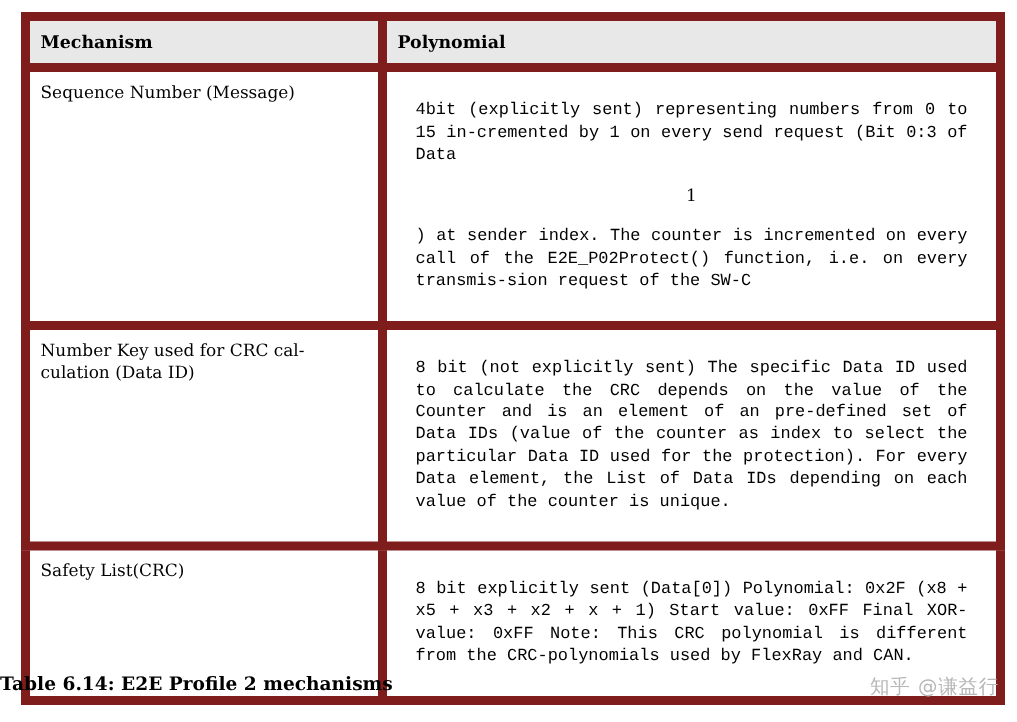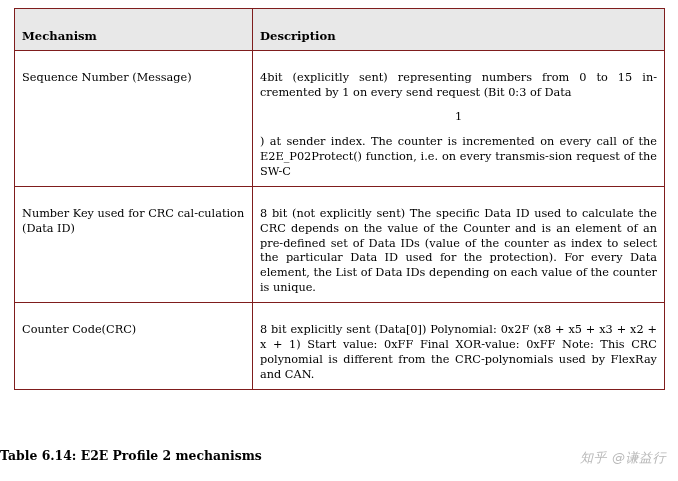--- a/index.html
+++ b/index.html
@@ -24,41 +24,42 @@
   table.doc-table {
     position: absolute;
     left: 14px;
     top: 8px;
     width: 650px;
     border-collapse: collapse;
     table-layout: fixed;
     font-size: 11.3px;
   }
   table.doc-table td, table.doc-table th {
-    border: 1px solid #7f1d1d;
+    border: 6px solid #7f1d1d;
     vertical-align: top;
-    padding: 20px 7px 6px 7px;
+    padding: 7px 7px 6px 7px;
     line-height: 1.32;
     text-align: left;
   }
   thead th {
     background: #e8e8e8;
     font-weight: bold;
     font-size: 11.6px;
     padding-top: 6px;
     padding-bottom: 7px;
   }
   col.c1 { width: 238px; }
   col.c2 { width: 412px; }
 
   .cell-p {
-    margin: 0;
+    margin: 12px;
     text-align: justify;
     text-align-last: left;
     hyphens: manual;
+    font-family: Liberation Mono, monospace;
   }
 
   .formula-line {
     text-align: center;
     margin: 9px 0 10px 0;
     font-size: 11.3px;
   }
 
   .caption {
     position: absolute;
@@ -74,21 +75,20 @@
     position: absolute;
     right: 12px;
     top: 449px;
     font-size: 13px;
     color: #b8b8b8;
     font-family: "DejaVu Sans", sans-serif;
     letter-spacing: 0.5px;
     display: flex;
     align-items: center;
     gap: 5px;
-    font-style: italic;
   }
   .wm-logo {
     display: inline-block;
     color: #b8b8b8;
     font-size: 13px;
     font-family: "DejaVu Sans", sans-serif;
   }
   .row-tall td { padding-bottom: 7px; }
 </style>
 </head>
@@ -97,40 +97,40 @@
 <div class="page">
 
   <table class="doc-table">
     <colgroup>
         <col class="c1">
         <col class="c2">
       </colgroup>
     <thead>
       <tr>
         <th>Mechanism</th>
-        <th>Description</th>
+        <th>Polynomial</th>
       </tr>
     </thead>
     <tbody>
       <tr class="row-tall">
         <td>Sequence Number (Message)</td>
         <td>
           <p class="cell-p">4bit (explicitly sent) representing numbers from 0 to 15 in-cremented by 1 on every send request (Bit 0:3 of Data</p>
           <div class="formula-line">1</div>
           <p class="cell-p">) at sender index. The counter is incremented on every call of the E2E_P02Protect() function, i.e. on every transmis-sion request of the SW-C</p>
         </td>
       </tr>
       <tr>
         <td>Number Key used for CRC cal-culation (Data ID)</td>
         <td>
           <p class="cell-p">8 bit (not explicitly sent) The specific Data ID used to calculate the CRC depends on the value of the Counter and is an element of an pre-defined set of Data IDs (value of the counter as index to select the particular Data ID used for the protection). For every Data element, the List of Data IDs depending on each value of the counter is unique.</p>
         </td>
       </tr>
       <tr>
-        <td>Counter Code(CRC)</td>
+        <td>Safety List(CRC)</td>
         <td>
           <p class="cell-p">8 bit explicitly sent (Data[0]) Polynomial: 0x2F (x8 + x5 + x3 + x2 + x + 1) Start value: 0xFF Final XOR-value: 0xFF Note: This CRC polynomial is different from the CRC-polynomials used by FlexRay and CAN.</p>
         </td>
       </tr>
     </tbody>
   </table>
 
   <div class="caption">Table 6.14: E2E Profile 2 mechanisms</div>
 
   <div class="watermark">

